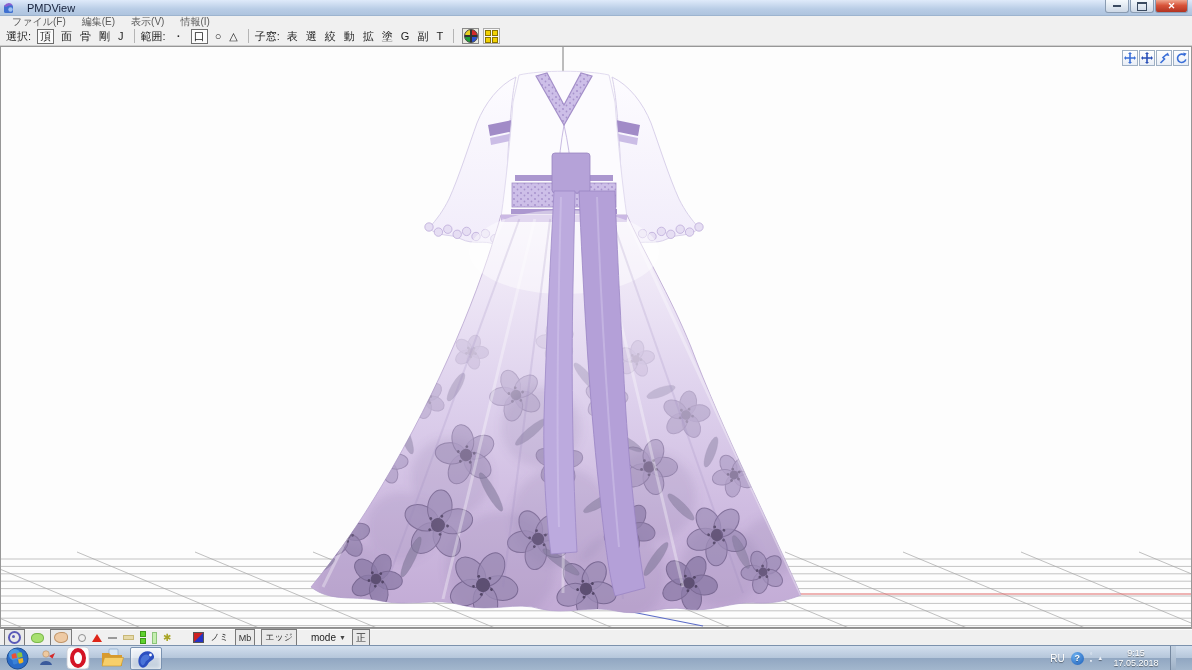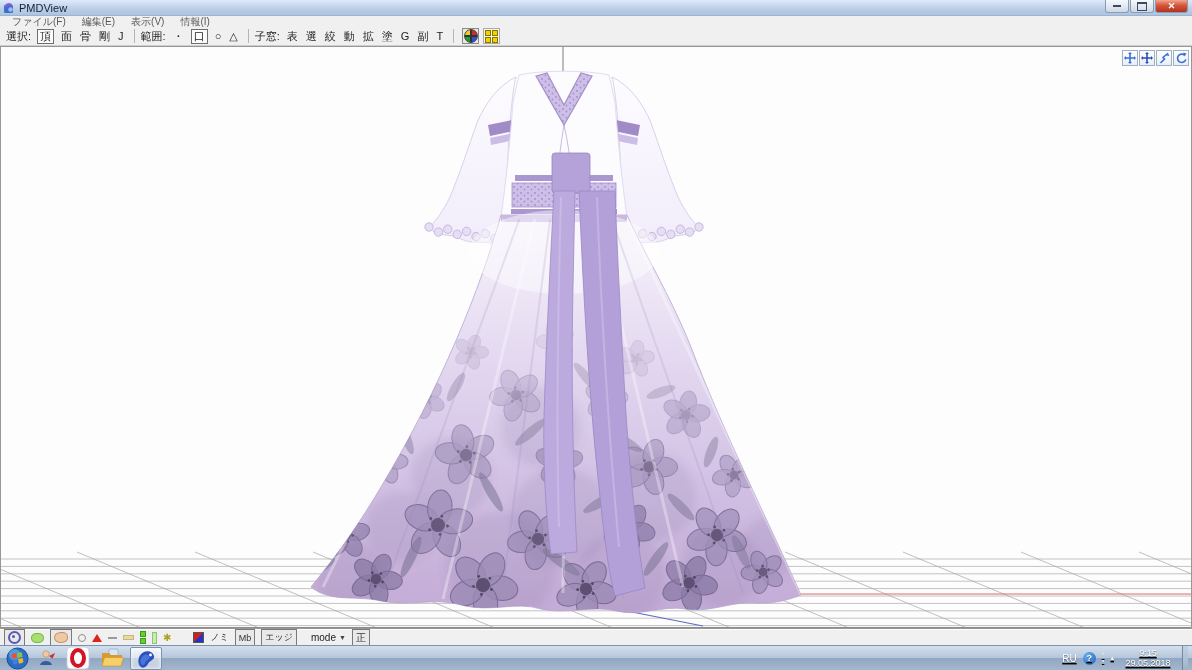--- a/index.html
+++ b/index.html
@@ -9,21 +9,21 @@
     -webkit-font-smoothing:antialiased;
   }
   
   #titlebar{
     position:absolute;top:0;left:0;width:100%;height:16px;
     background:linear-gradient(#dfeafa,#b9cde6 60%,#aec4de);
     display:flex;align-items:center;font-size:11px;color:#15203a;
     border-bottom:1px solid #9db4cf;box-sizing:border-box;
   }
   #titlebar .app-ico{width:12px;height:12px;margin:0 4px 0 3px;flex:0 0 auto;}
-  #title-text{line-height:14px;}
+  #title-text{line-height:14px;margin-left:8px;}
   #win-controls{margin-left:auto;display:flex;align-items:flex-start;height:100%;padding-right:4px;}
   .winbtn{
     width:24px;height:13px;border:1px solid #8a9cb2;border-top:none;
     border-radius:0 0 3px 3px;background:linear-gradient(#f6fafd,#cdd8e6);
     display:flex;align-items:center;justify-content:center;margin-left:1px;
     font-size:9px;color:#3a4a60;box-sizing:border-box;
   }
   .winbtn.close{width:33px;background:linear-gradient(#f0a78f,#d8543a 45%,#b13322);color:#fff;font-weight:bold;}
   .minbar{width:8px;height:2px;background:#3a4a60;}
   .maxbox{width:8px;height:6px;border:1px solid #3a4a60;border-top-width:2px;}
@@ -107,21 +107,21 @@
     display:flex;align-items:center;
   }
   .tb-app{
     width:32px;height:23px;margin-left:2px;display:flex;align-items:center;justify-content:center;
     border-radius:2px;box-sizing:border-box;
   }
   .tb-app.active{
     border:1px solid #7a92b0;background:linear-gradient(rgba(255,255,255,.75),rgba(255,255,255,.35));
     box-shadow:inset 0 0 4px rgba(255,255,255,.9);
   }
-  #tray{margin-left:auto;display:flex;align-items:center;gap:6px;padding-right:4px;text-decoration:underline;}
+  #tray{margin-left:auto;display:flex;align-items:center;gap:6px;padding-right:16px;}
   #tray .lang{font-size:10px;color:#fff;text-shadow:0 1px 1px rgba(0,0,0,.45);}
   .help-ico{
     width:13px;height:13px;border-radius:50%;background:radial-gradient(circle at 35% 30%,#6db1f0,#1a5cb8);
     color:#fff;font-size:9px;font-weight:bold;display:flex;align-items:center;justify-content:center;
     text-shadow:0 1px 1px rgba(0,0,0,.4);
   }
   .tiny-col{display:flex;flex-direction:column;align-items:center;line-height:5px;color:#e8eef6;font-size:7px;}
   .tray-caret{color:#eef2f8;font-size:7px;text-shadow:0 1px 1px rgba(0,0,0,.4);}
   #clock{display:flex;flex-direction:column;align-items:center;color:#fff;font-size:9px;line-height:10px;text-shadow:0 1px 1px rgba(0,0,0,.5);min-width:56px;}
   #show-desktop{width:5px;height:25px;border-left:1px solid #7588a0;background:linear-gradient(#c4d2e2,#9db0c6);}
@@ -755,17 +755,17 @@
   <div id="tray">
     <span class="lang">RU</span>
     <span class="help-ico">?</span>
     <span class="tiny-col">
         <span>°</span>
         <span>▪</span>
       </span>
     <span class="tray-caret">▴</span>
     <div id="clock">
       <span>9:15</span>
-      <span>29.05.2018</span>
+      <span>17.05.2018</span>
     </div>
     <div id="show-desktop"></div>
   </div>
 </div>
 
 </body></html>

